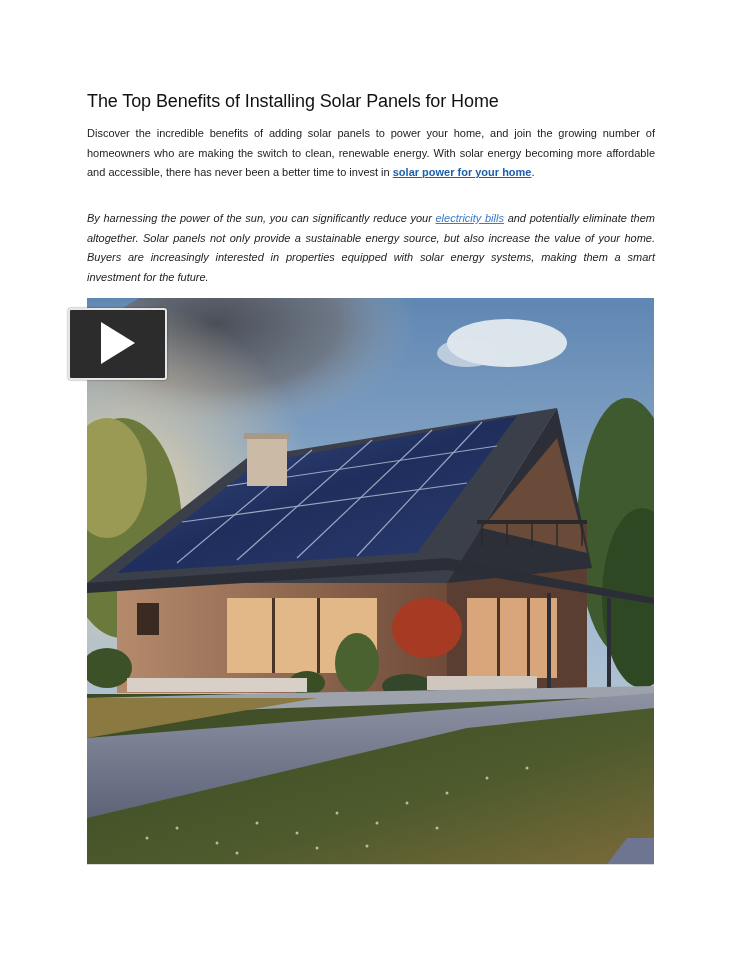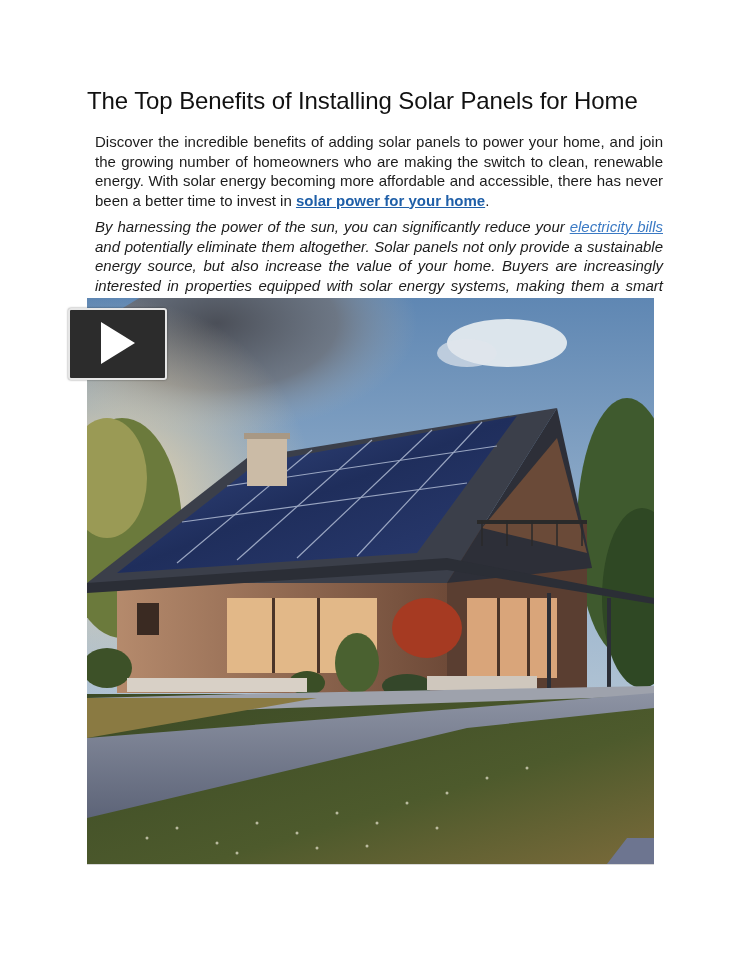--- a/index.html
+++ b/index.html
@@ -1,22 +1,22 @@
 <!DOCTYPE html>
 <html><head>
 <meta charset="utf-8">
 <style>
   html, body { margin: 0; padding: 0; background: #ffffff; }
   body { width: 741px; height: 960px; position: relative; overflow: hidden;
          font-family: "Liberation Sans", "DejaVu Sans", sans-serif; color: #1a1a1a; }
   .page { position: absolute; left: 0; top: 0; width: 741px; height: 960px; }
   .title { position: absolute; left: 87px; top: 87px; width: 570px; margin: 0;
-           font-size: 24px; font-weight: normal; letter-spacing: -0.1px; color: #111; line-height: 28px; white-space: nowrap; }
-  .para { position: absolute; left: 87px; width: 568px; margin: 8px;
-          font-size: 15px; line-height: 19.5px; text-align: justify; color: #1c1c1c; }
+           font-size: 18px; font-weight: normal; letter-spacing: -0.1px; color: #111; line-height: 28px; white-space: nowrap; }
+  .para { position: absolute; left: 87px; width: 568px; margin: 0;
+          font-size: 11px; line-height: 19.5px; text-align: justify; color: #1c1c1c; }
   .p1 { top: 124px; }
   .p2 { top: 209px; font-style: italic; }
   .link-strong { color: #1f5fa8; font-weight: bold; text-decoration: underline; cursor: pointer; }
   .link { color: #3b7ac4; text-decoration: underline; cursor: pointer; }
   .hero { position: absolute; left: 87px; top: 298px; width: 567px; height: 566px; overflow: hidden;
           border-bottom: 1px solid #d8d8d8; }
   .hero svg { display: block; }
   .play { position: absolute; left: 68px; top: 308px; width: 95px; height: 68px;
           background: #2c2c2c; border: 2px solid #e6e6e6; border-radius: 3px;
           box-shadow: 0 0 2px rgba(0,0,0,0.5); cursor: pointer; }

